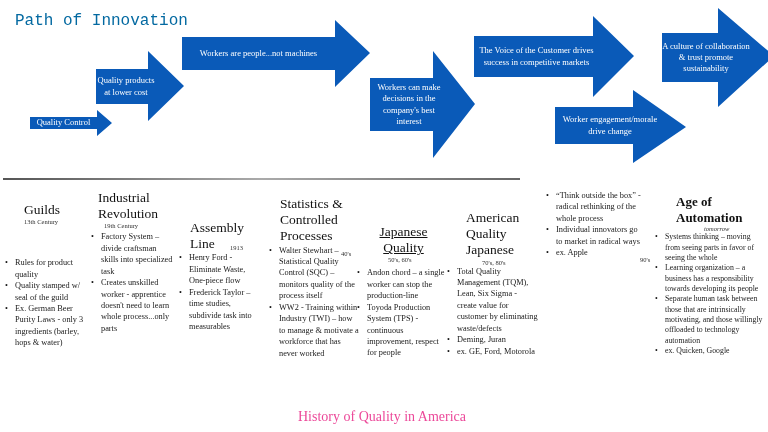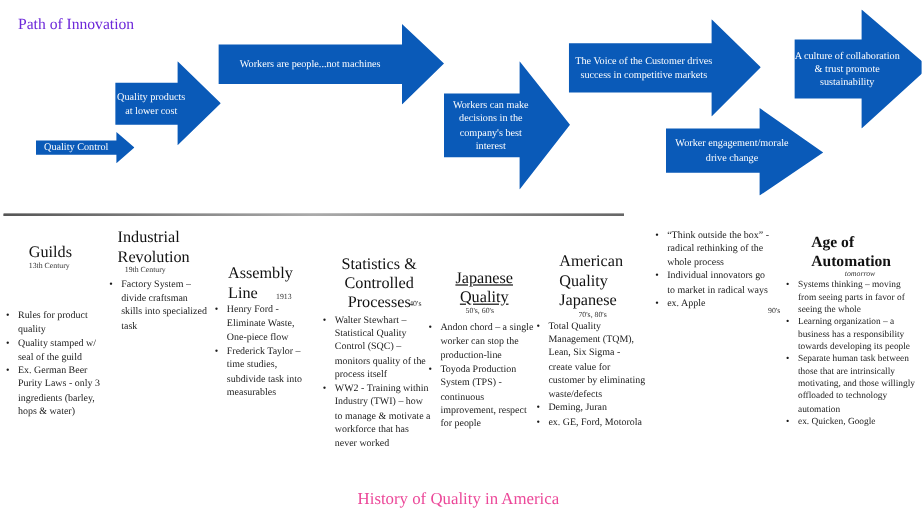--- a/index.html
+++ b/index.html
@@ -2,21 +2,21 @@
 <html><head>
 <meta charset="utf-8">
 <style>
   html, body { margin: 0; padding: 0; }
   body {
     width: 768px; height: 432px; background: #ffffff; position: relative;
     overflow: hidden; font-family: "Liberation Serif", serif; color: #1a1a1a;
   }
   .title {
     position: absolute; left: 15px; top: 12px;
-    font-family: Liberation Serif, serif; font-size: 13px; color: #6d28d9;
+    font-family: Liberation Mono, monospace; font-size: 16px; color: #0369a1;
   }
   .arrow { position: absolute; }
   .arrow svg { position: absolute; left: 0; top: 0; }
   .arrow .txt {
     position: absolute; color: #ffffff; font-size: 8.5px; line-height: 1.3;
     text-align: center; display: flex; align-items: center; justify-content: center;
   }
   .divider {
     position: absolute; left: 3px; top: 178px; width: 518px; height: 2px;
     background: linear-gradient(90deg, #555 0%, #999 40%, #666 60%, #777 100%);
@@ -99,34 +99,35 @@
     <li>Quality stamped w/ seal of the guild</li>
     <li>Ex. German Beer Purity Laws - only 3 ingredients (barley, hops &amp; water)</li>
   </ul>
 </div>
 
 <div class="col" style="left:90px;width:84px;">
   <div class="head" style="padding-left:8px;">Industrial Revolution</div>
   <div class="sub" style="padding-left:14px;">19th Century</div>
   <ul style="margin-top:2px;">
     <li>Factory System – divide craftsman skills into specialized task</li>
+    <li>Creates unskilled worker - apprentice doesn't need to learn whole process...only parts</li>
   </ul>
 </div>
 
 <div class="col" style="left:178px;width:85px;">
   <div class="head" style="padding-left:12px;margin-top:30px;width:60px;">Assembly Line</div>
   <div class="sub" style="position:absolute;left:52px;top:54px;">1913</div>
   <ul style="margin-top:0;">
     <li>Henry Ford - Eliminate Waste, One-piece flow</li>
     <li>Frederick Taylor – time studies, subdivide task into measurables</li>
   </ul>
 </div>
 
 <div class="col" style="left:268px;width:92px;">
-  <div class="head" style="padding-left:12px;margin-top:22px;width:72px;text-align:center;">Statistics &amp; Controlled Processes</div>
+  <div class="head" style="padding-left:12px;margin-top:6px;width:72px;">Statistics &amp; Controlled Processes</div>
   <div class="sub" style="position:absolute;left:73px;top:60px;">40's</div>
   <ul>
     <li>Walter Stewhart – Statistical Quality Control (SQC) – monitors quality of the process itself</li>
     <li>WW2 - Training within Industry (TWI) – how to manage &amp; motivate a workforce that has never worked</li>
   </ul>
 </div>
 
 <div class="col" style="left:356px;width:90px;">
   <div class="head" style="padding-left:20px;margin-top:34px;width:55px;text-align:center;text-decoration:underline;">Japanese Quality</div>
   <div class="sub" style="padding-left:32px;">50's, 60's</div>

